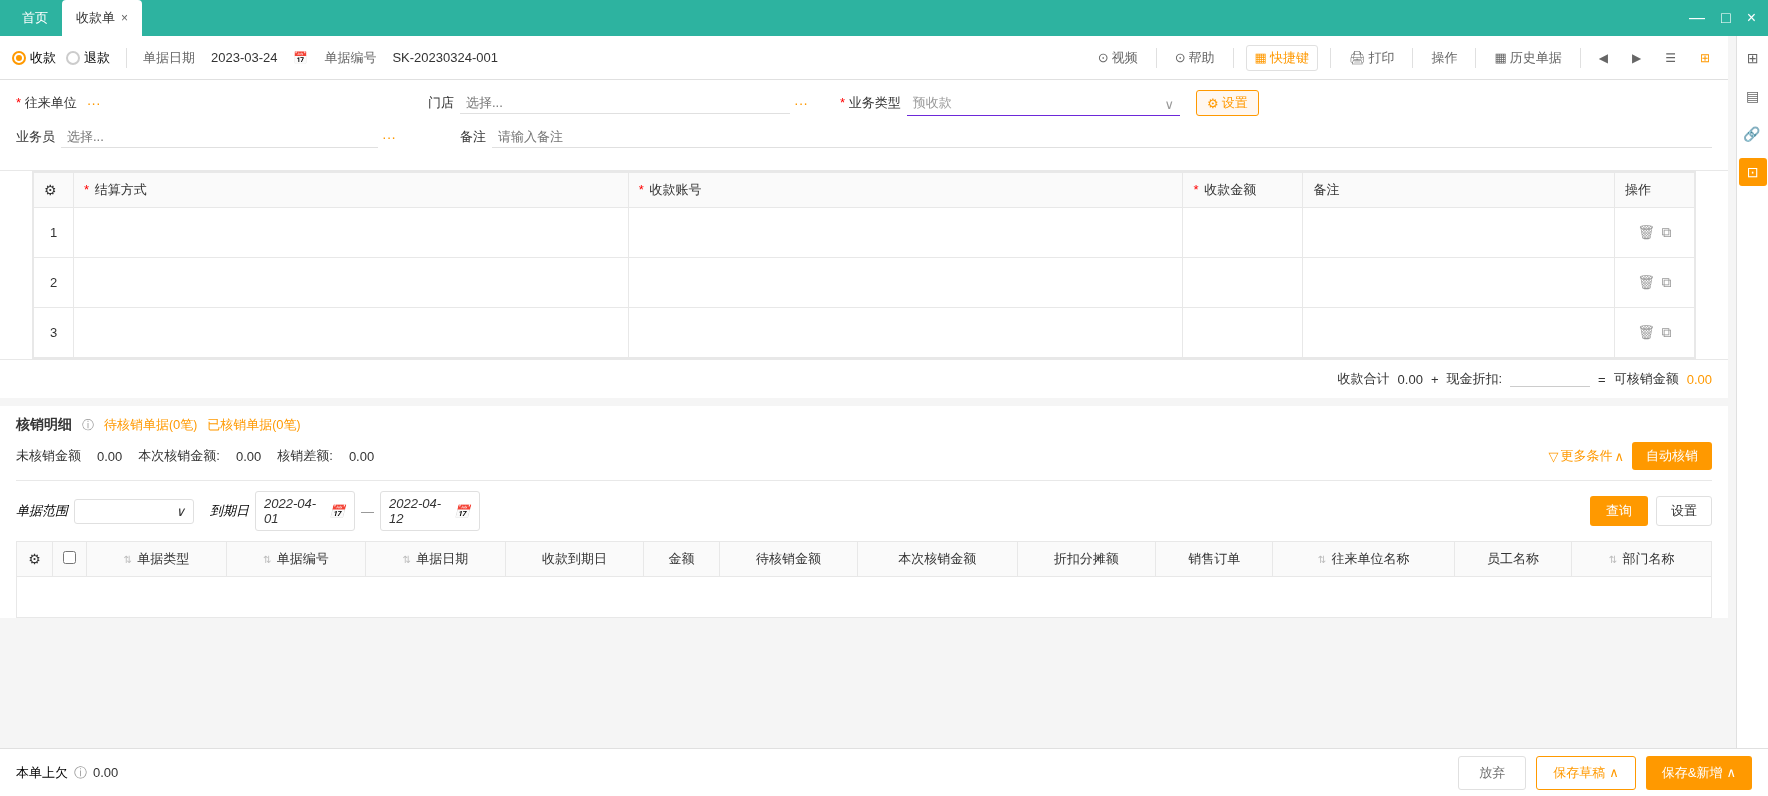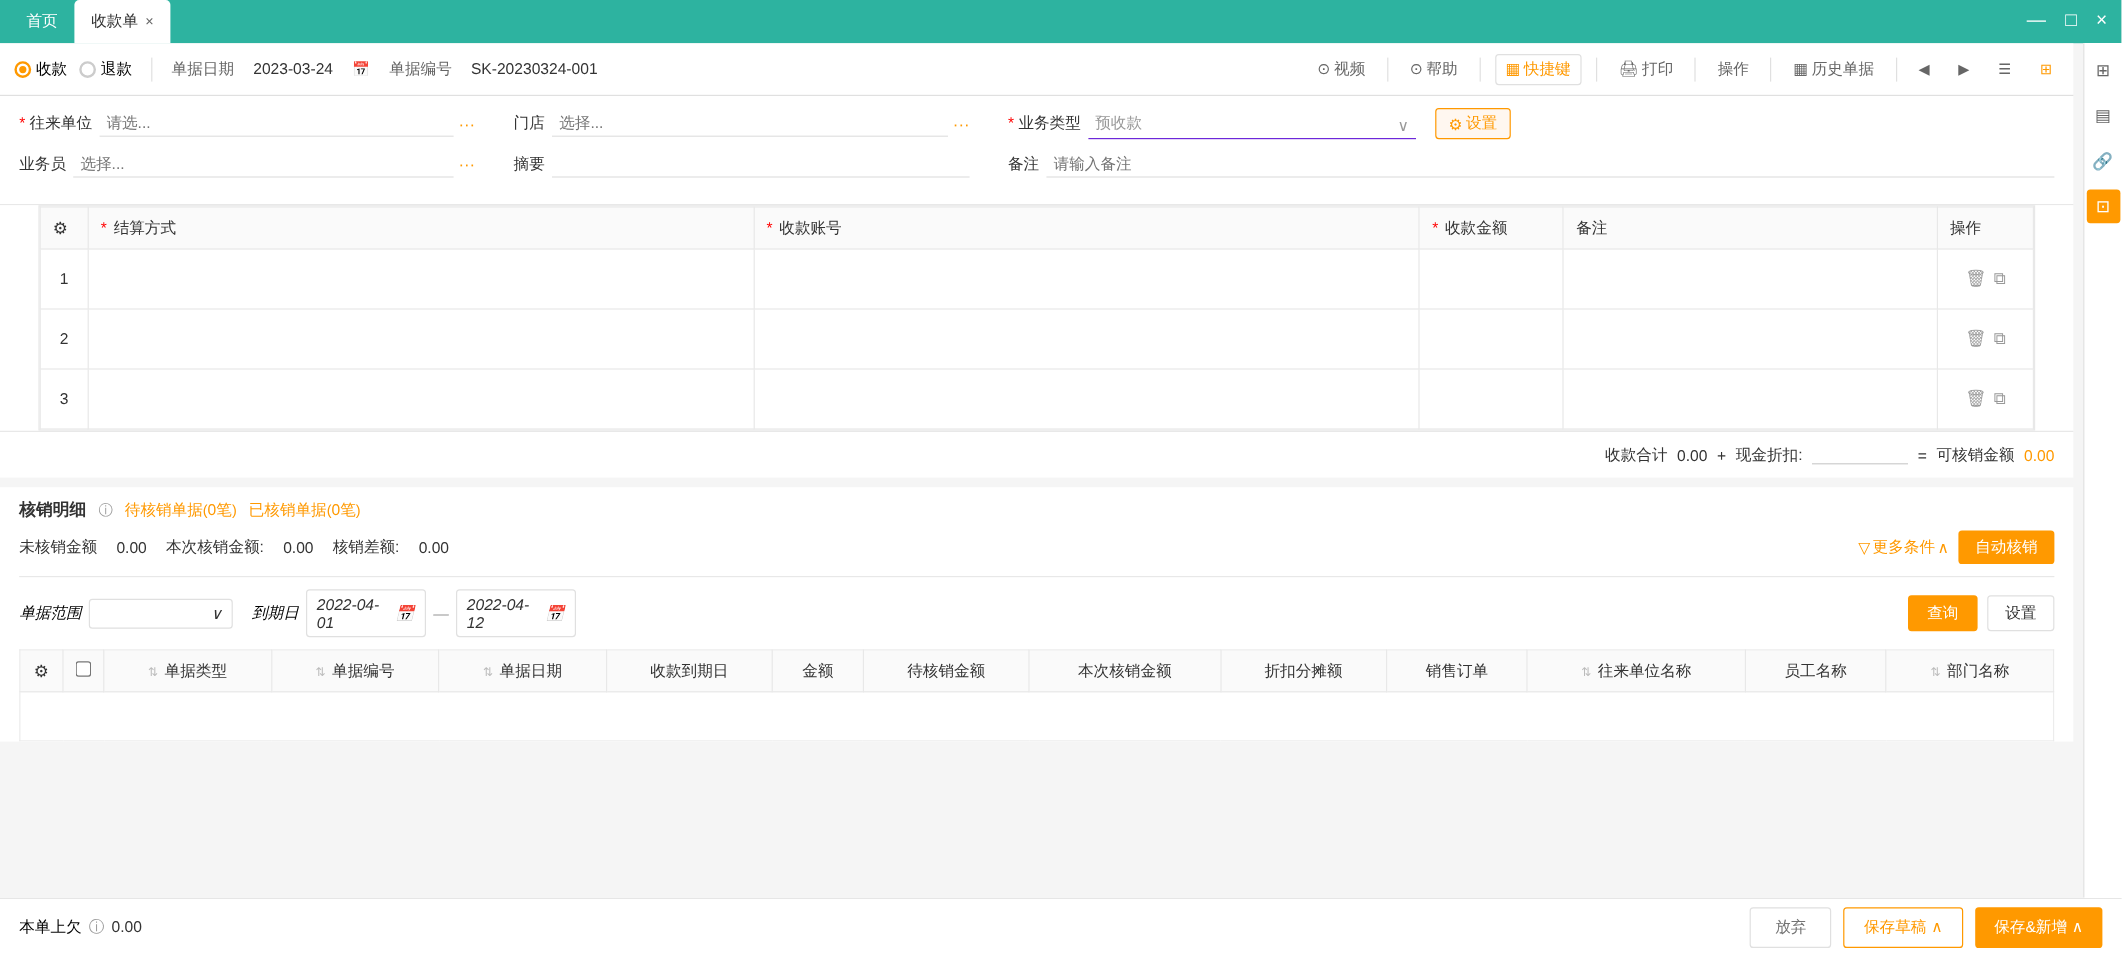--- a/index.html
+++ b/index.html
@@ -397,21 +397,20 @@
       <div class="tb-btn">☰</div>
       <div class="tb-btn" style="color:#f90;">⊞</div>
     </div>
   </div>
 
   <div class="form-area">
     <div class="form-row">
 
       <div class="form-field" style="max-width:380px;">
         <span class="field-lbl required">往来单位</span>
-        <input class="field-input" type="text" placeholder="请选..." style="">
         <span class="field-more">···</span>
       </div>
       <div style="width:32px;"></div>
 
       <div class="form-field" style="max-width:380px;">
         <span class="field-lbl">门店</span>
         <input class="field-input" type="text" placeholder="选择..." style="">
         <span class="field-more">···</span>
       </div>
       <div style="width:32px;"></div>
@@ -431,24 +430,20 @@
     </div>
     <div class="form-row" style="margin-bottom:12px;">
 
       <div class="form-field" style="max-width:380px;">
         <span class="field-lbl">业务员</span>
         <input class="field-input" type="text" placeholder="选择..." style="">
         <span class="field-more">···</span>
       </div>
       <div style="width:32px;"></div>
 
-      <div class="form-field" style="max-width:380px;">
-        <span class="field-lbl">摘要</span>
-        <input class="field-input" type="text" style="">
-      </div>
       <div style="width:32px;"></div>
 
       <div class="form-field">
         <span class="field-lbl">备注</span>
         <input class="field-input" type="text" placeholder="请输入备注" style="">
       </div>
     </div>
   </div>
 
   <div style="background:#fff; padding: 0 16px;">

